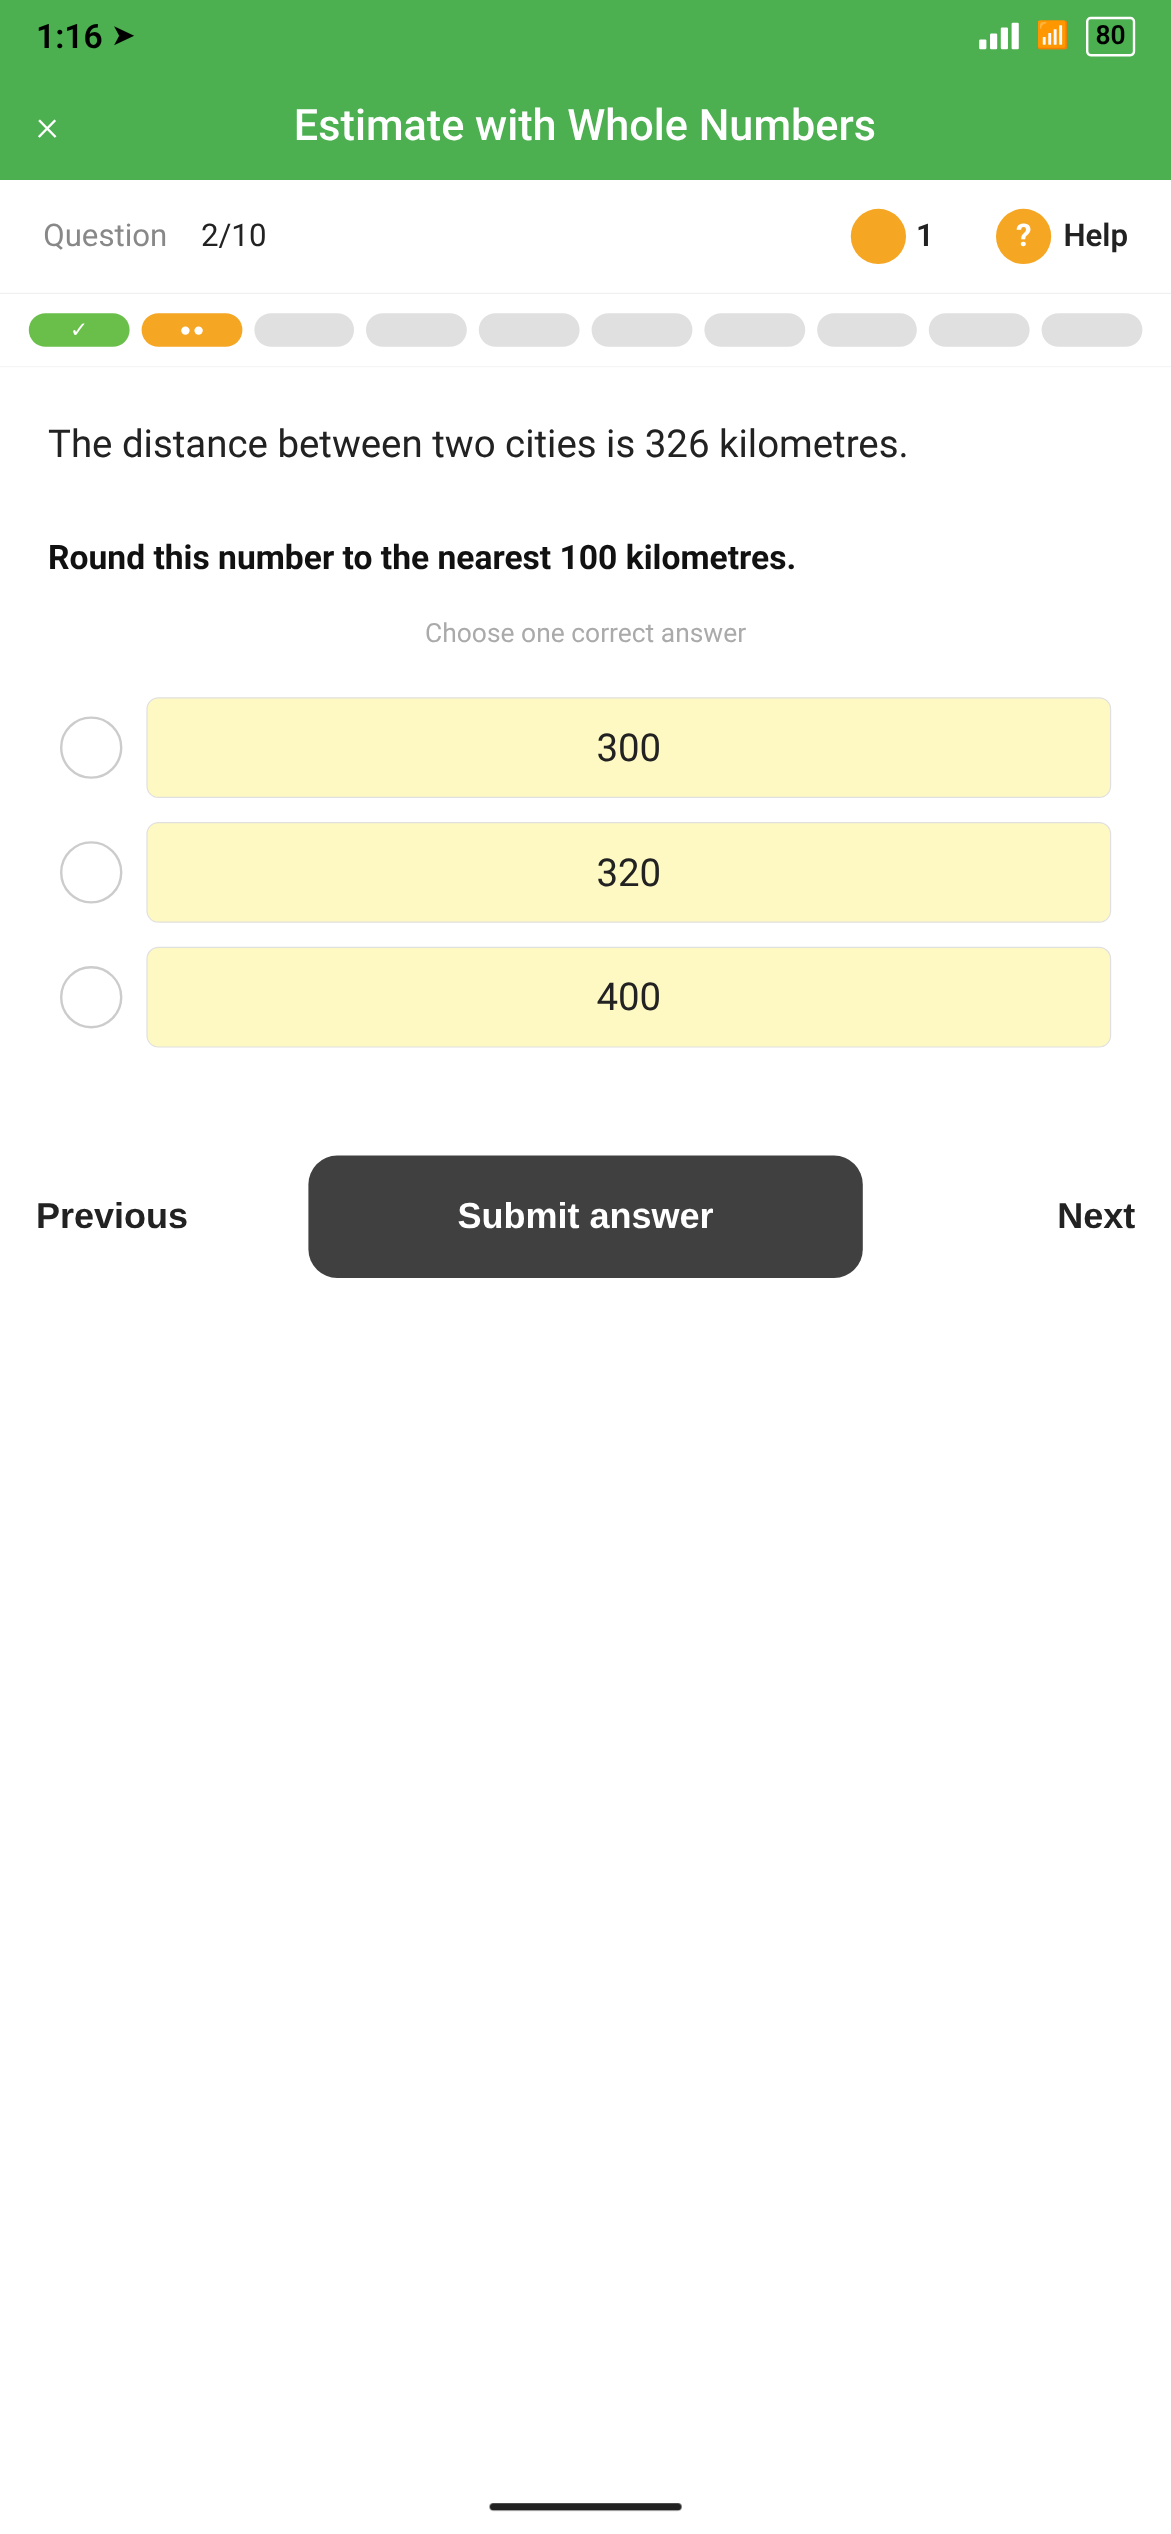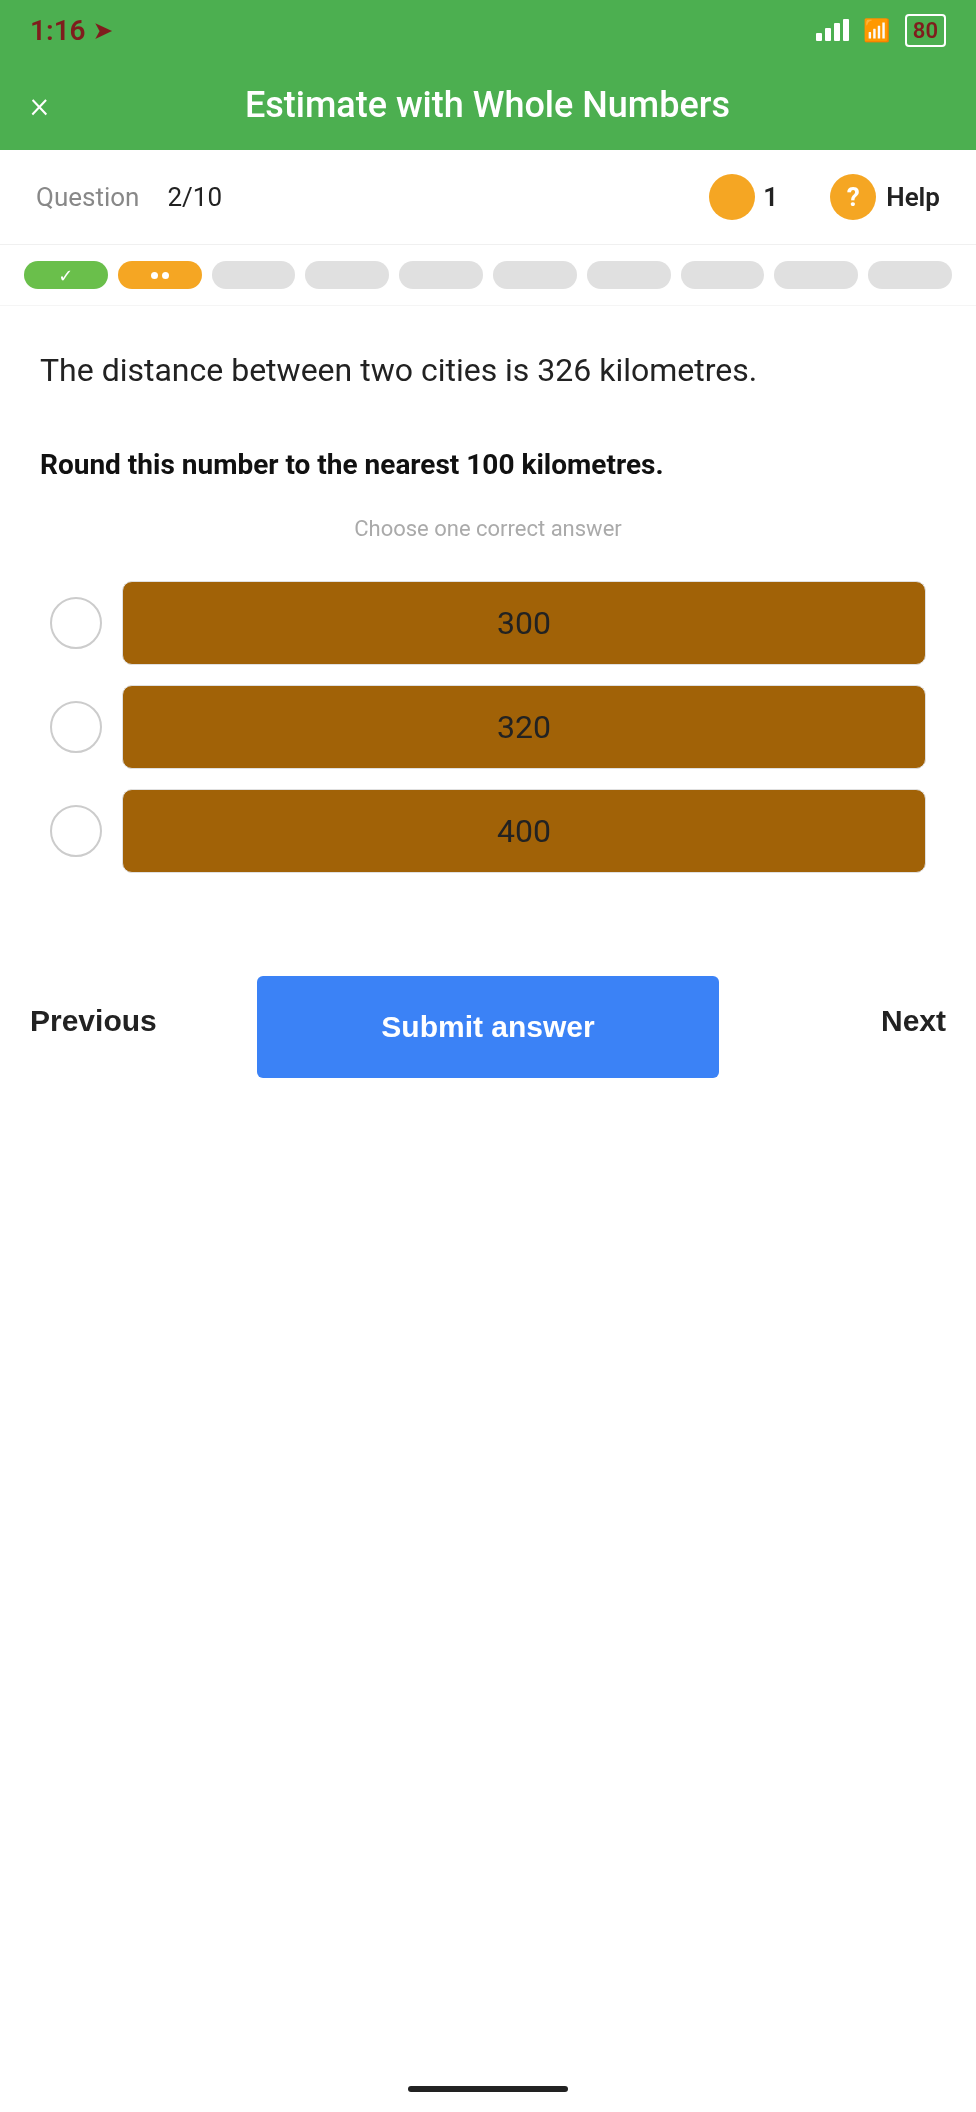--- a/index.html
+++ b/index.html
@@ -19,21 +19,21 @@
     }
 
     
     .status-bar {
       background: #4caf50;
       height: 60px;
       display: flex;
       align-items: center;
       justify-content: space-between;
       padding: 0 30px;
-      color: #7f1d1d;
+      color: #000000;
     }
 
     .status-time {
       font-size: 28px;
       font-weight: 600;
       display: flex;
       align-items: center;
       gap: 8px;
     }
 
@@ -246,21 +246,21 @@
     }
 
     .answer-box {
       flex: 1;
       border: 1.5px solid #e0e0e0;
       border-radius: 10px;
       padding: 22px 20px;
       text-align: center;
       font-size: 32px;
       color: #222;
-      background: #a16207;
+      background: #fef9c3;
     }
 
     
     .bottom-nav {
       display: flex;
       align-items: center;
       padding: 30px 30px;
       gap: 16px;
       margin-top: 30px;
     }
@@ -272,30 +272,29 @@
       background: none;
       border: none;
       cursor: pointer;
       flex: 1;
       text-align: left;
       padding: 30px 0;
     }
 
     .submit-btn {
       flex: 2;
-      background: #3b82f6;
+      background: #404040;
       color: white;
       border: none;
-      border-radius: 6px;
+      border-radius: 24px;
       font-size: 30px;
       font-weight: 600;
       padding: 34px 20px;
       cursor: pointer;
       text-align: center;
-      margin-top: 13px;
     }
 
     .nav-btn-next {
       font-size: 30px;
       font-weight: 700;
       color: #222;
       background: none;
       border: none;
       cursor: pointer;
       flex: 1;

